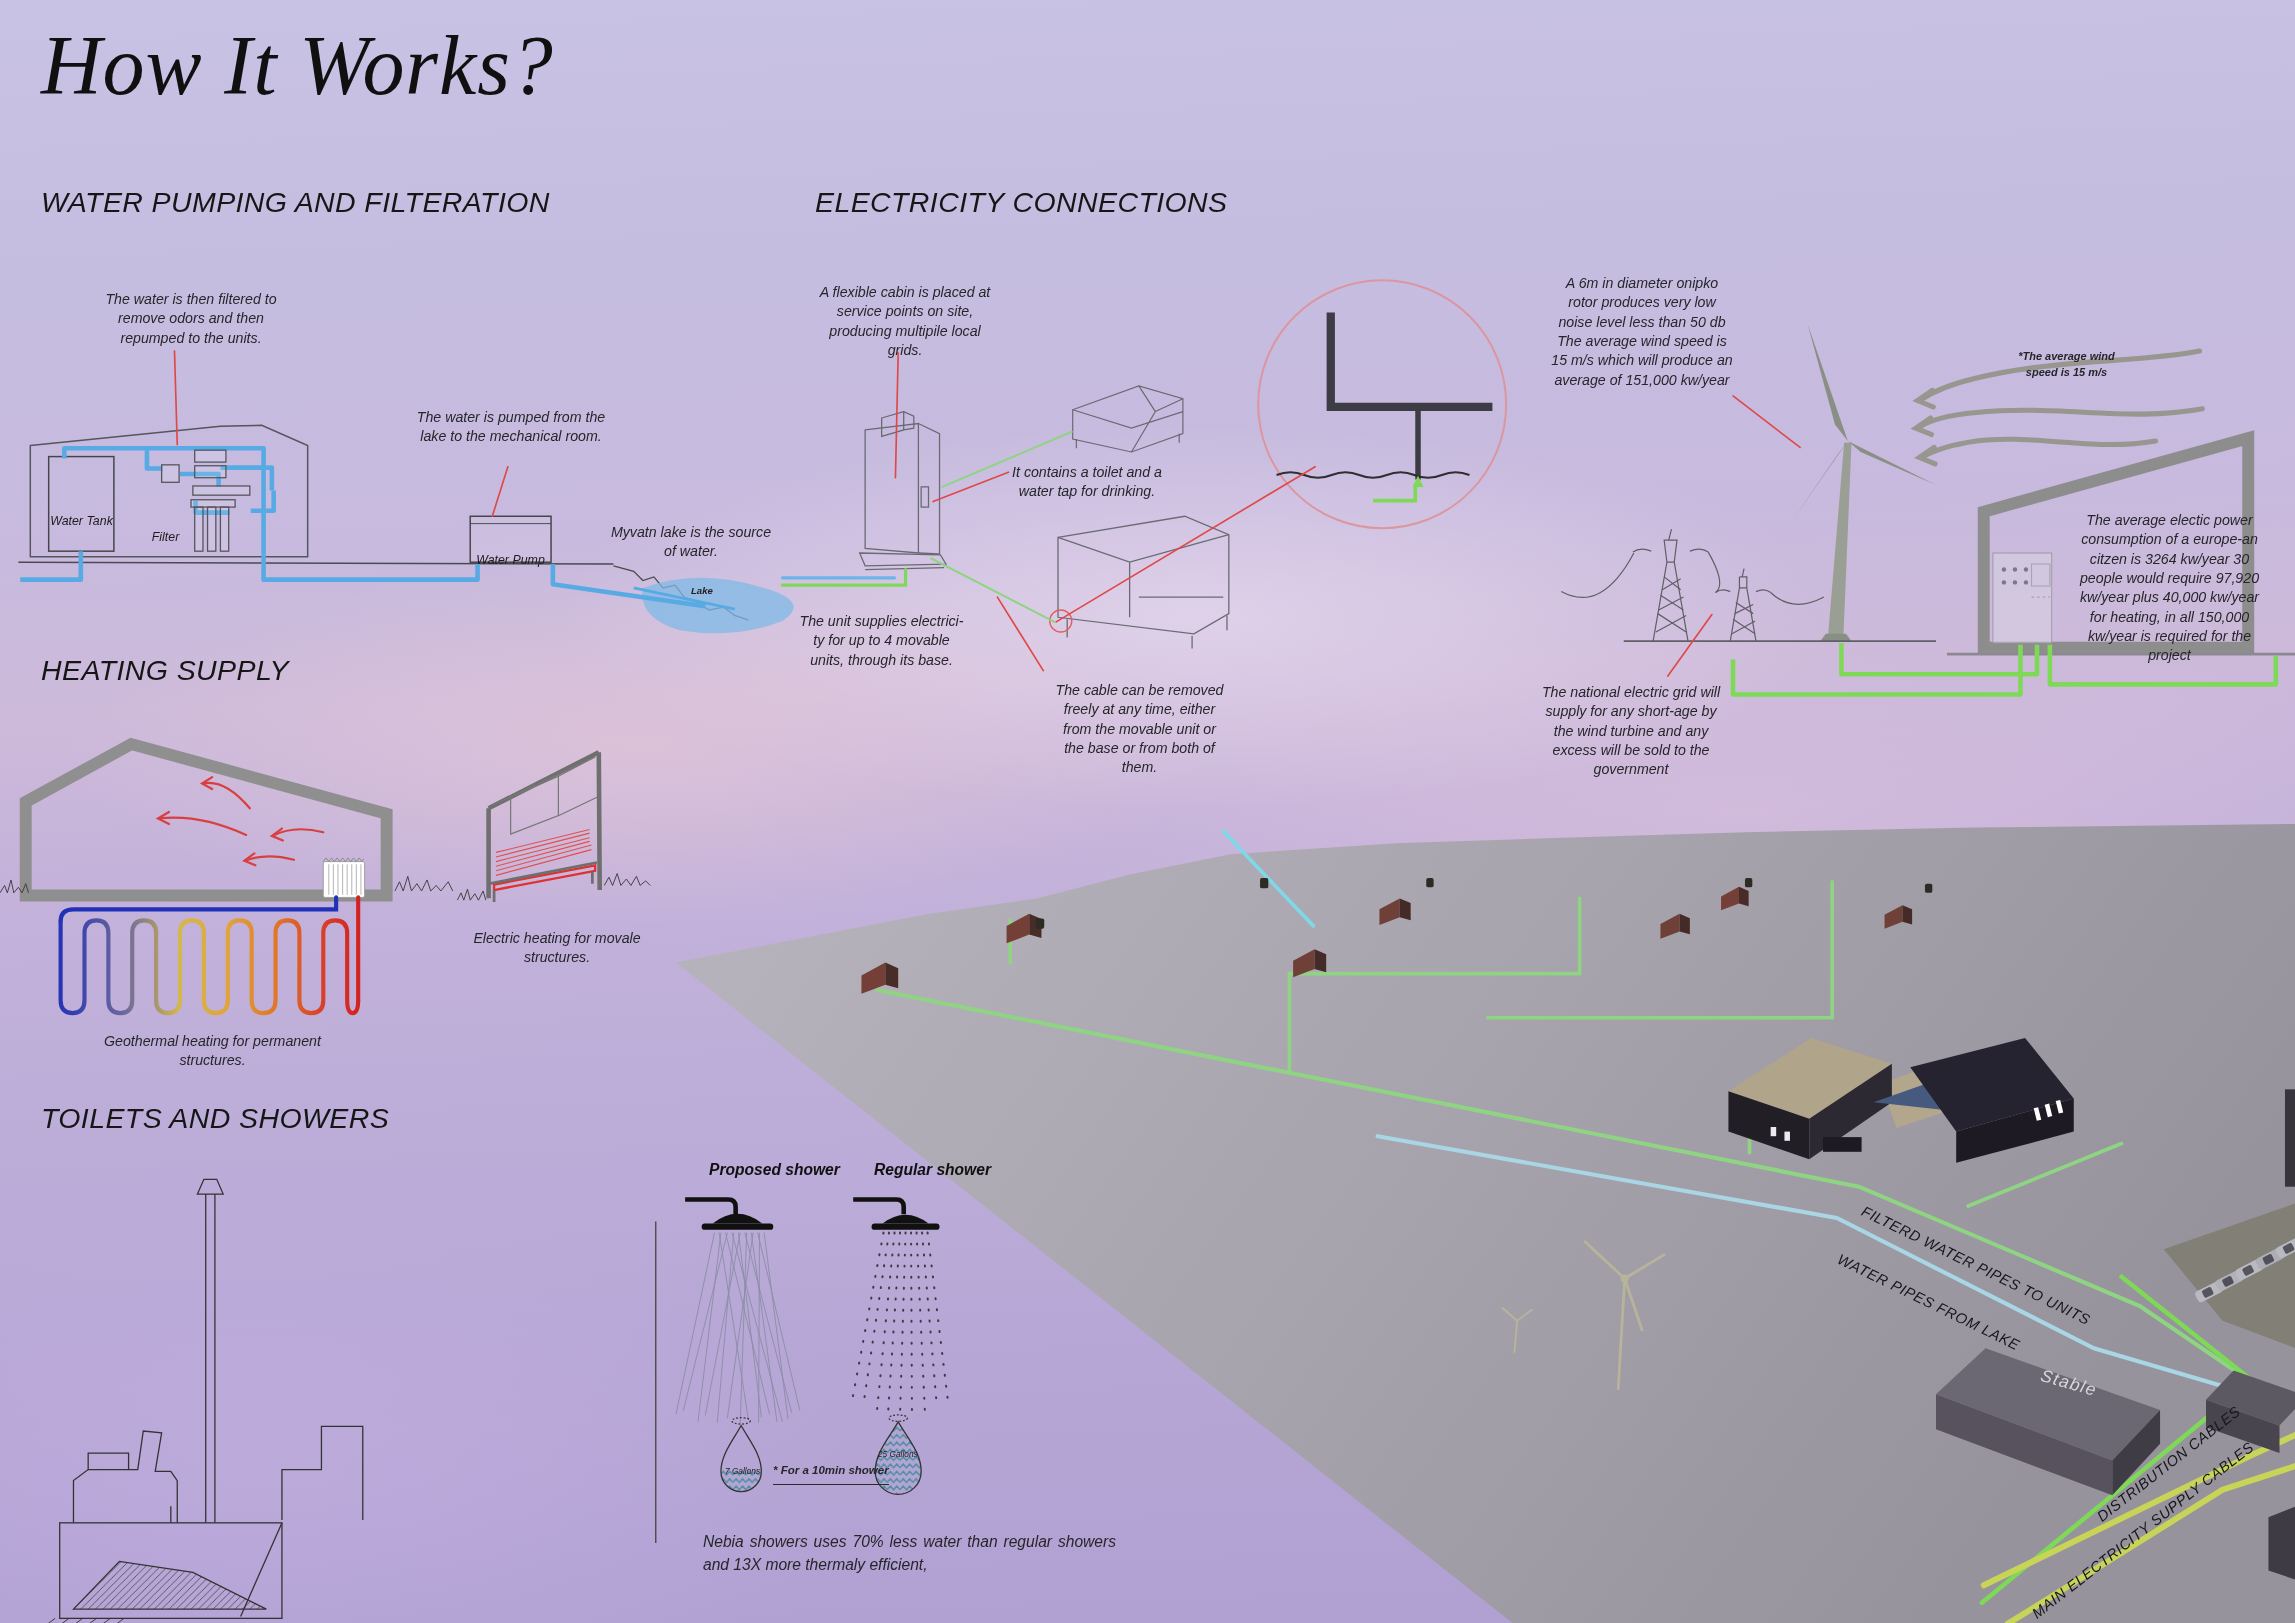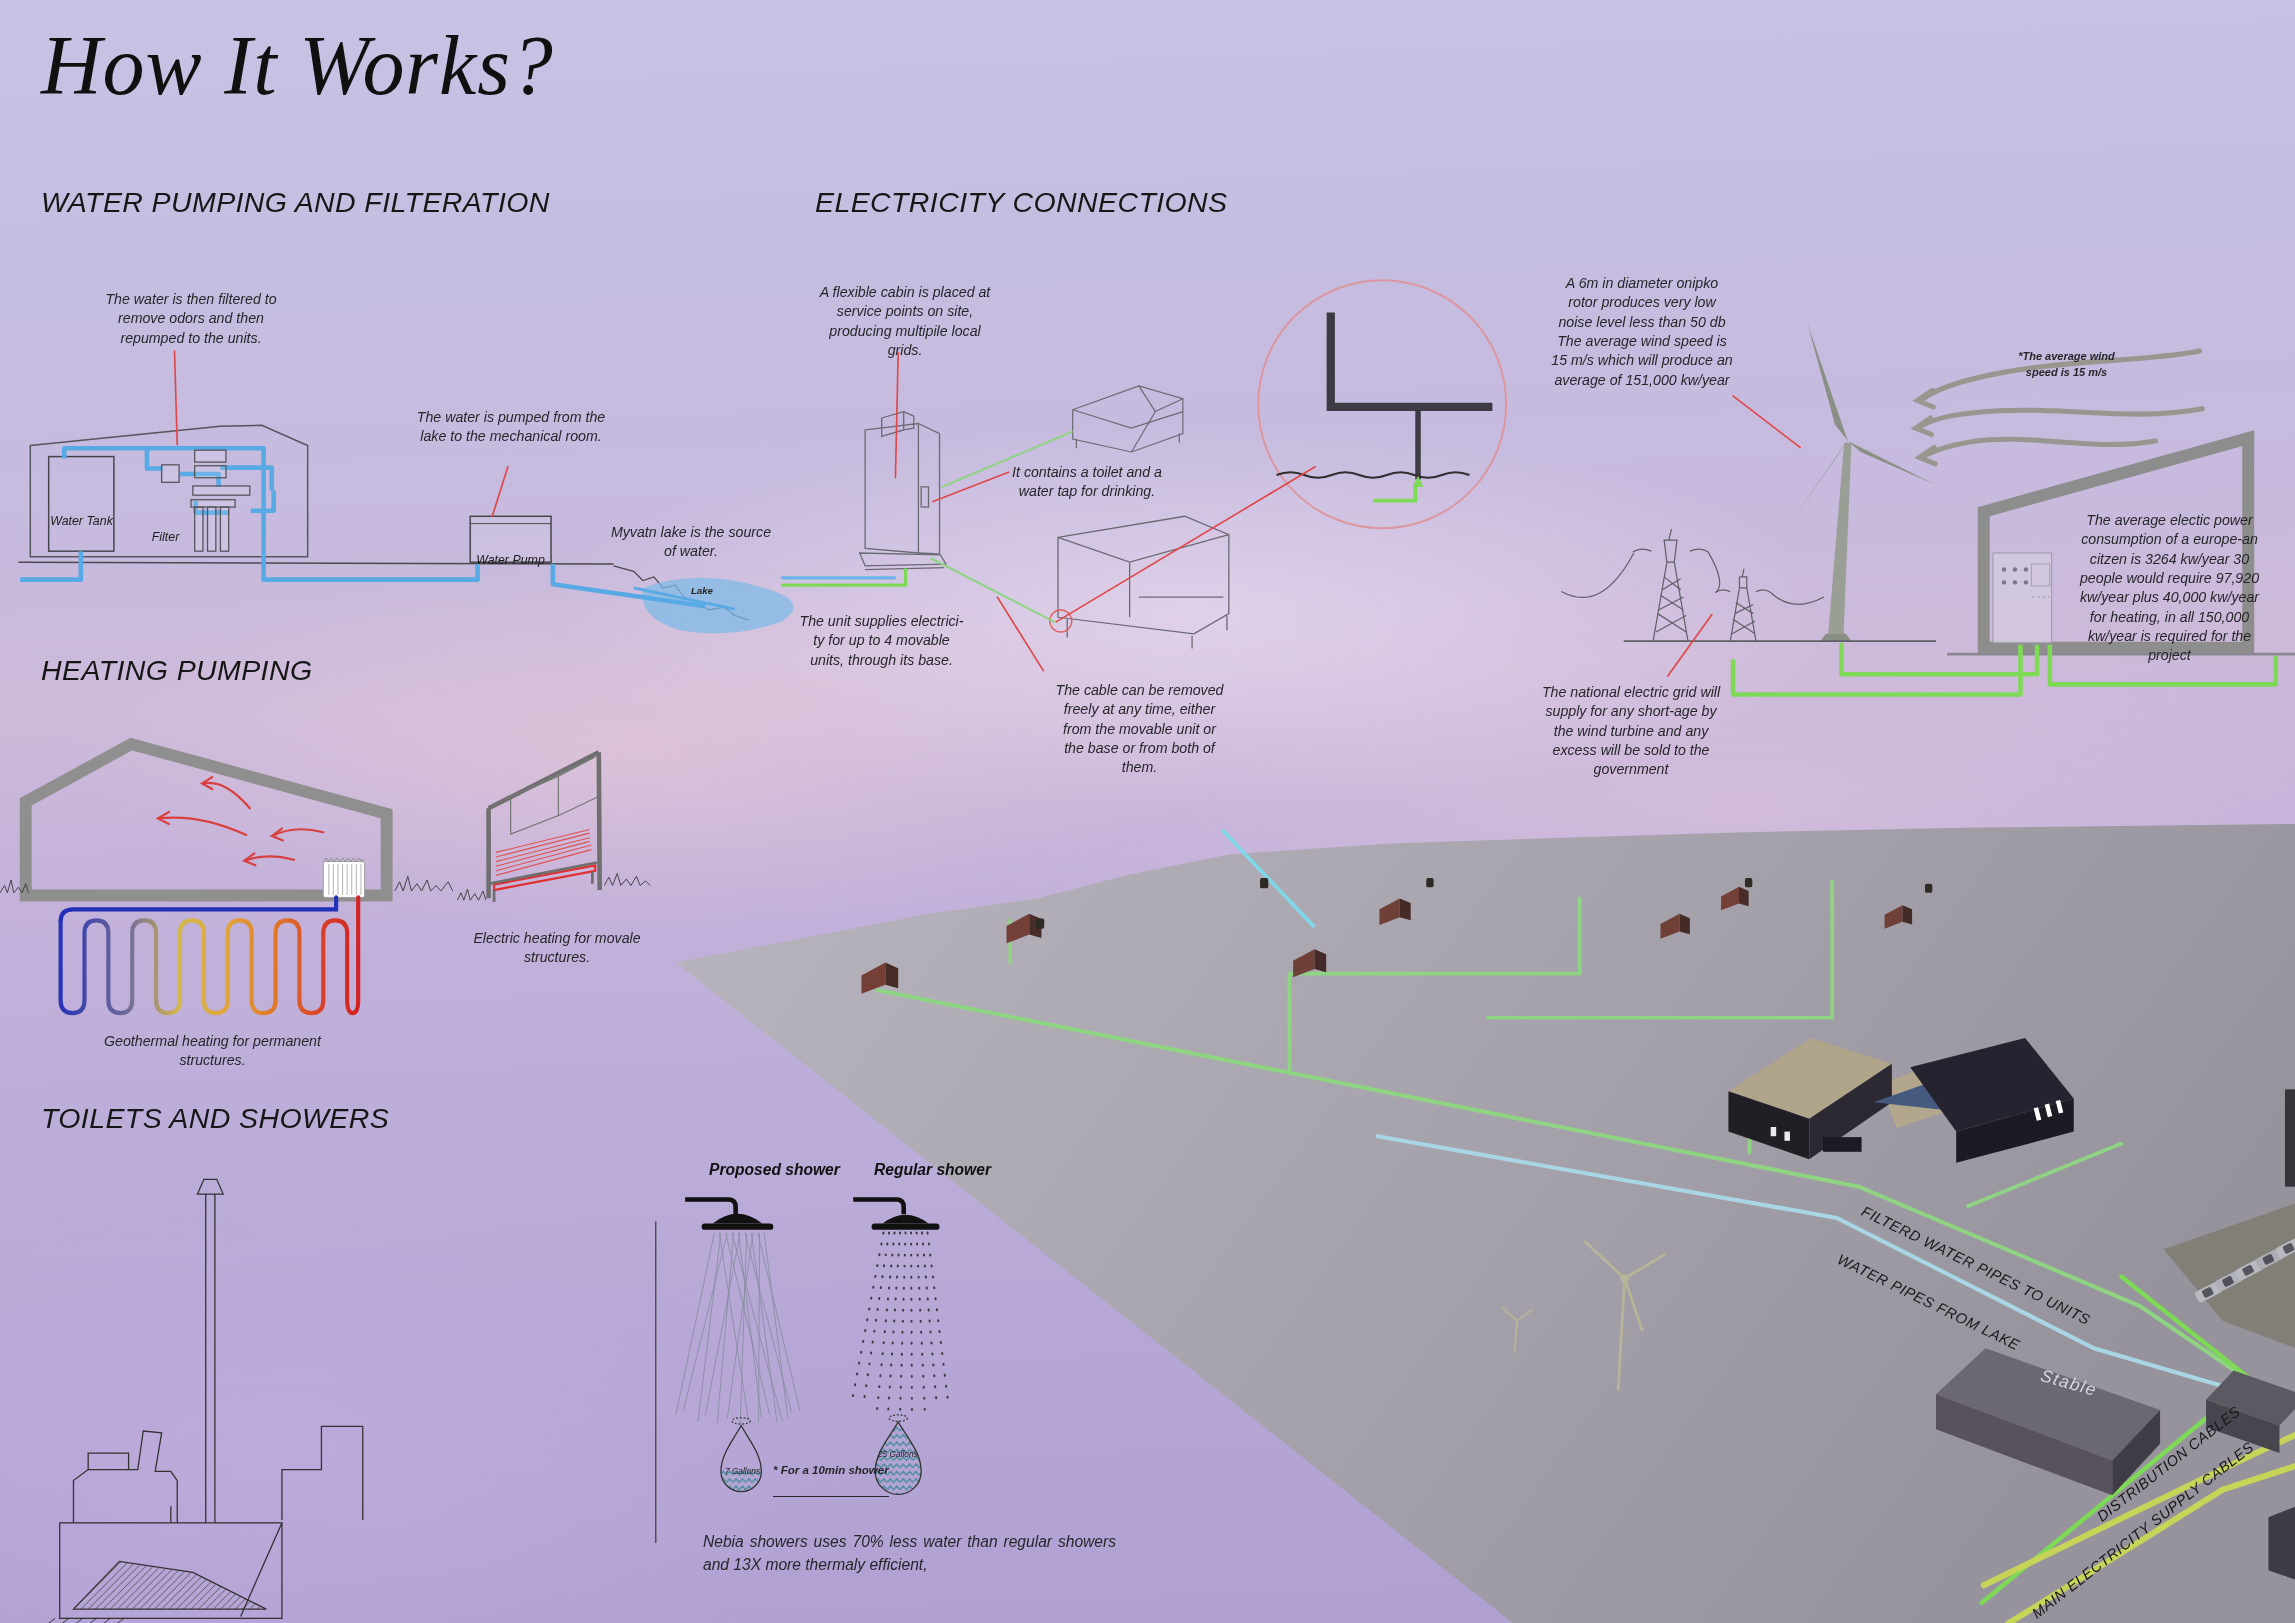--- a/index.html
+++ b/index.html
@@ -14,21 +14,21 @@
   .layer{position:absolute;left:0;top:0;}
   .txt{position:absolute;color:#26262a;}
   .title{font-family:"Liberation Serif","DejaVu Serif",serif;font-size:84px;color:#101010;letter-spacing:0.9px;white-space:nowrap;}
   .heading{font-size:28.5px;letter-spacing:0.4px;color:#161616;white-space:nowrap;}
   .note{font-size:14.2px;line-height:1.36;text-align:center;}
   .para{font-size:15.6px;line-height:1.5;text-align:justify;}
   .small-label{font-size:12.4px;text-align:center;color:#1c1c1c;margin-top:22px;}
   .bold17{font-size:15.6px;font-weight:bold;color:#111;white-space:nowrap;margin-left:40px;}
   .tiny{font-size:8.3px;color:#222;white-space:nowrap;}
   .rot{transform-origin:0 0;white-space:nowrap;font-size:14.7px;letter-spacing:0.6px;color:#17171b;}
-  .underlined{border-bottom:1.8px solid #2a2a2a;padding-bottom:20px;}
+  .underlined{border-bottom:1.8px solid #2a2a2a;padding-bottom:8px;}
 </style>
 </head>
 <body>
 
 <div class="poster">
 
 <svg class="layer" width="2296" height="1624" viewBox="0 0 2500 1768">
   <defs>
     <linearGradient id="terrGrad" x1="900" y1="900" x2="2100" y2="1768" gradientUnits="userSpaceOnUse">
       <stop offset="0" stop-color="#b6b2bb"></stop>
@@ -419,21 +419,21 @@
 
 <div class="txt heading" style="left:41px;top:186px;">WATER PUMPING AND FILTERATION</div>
 <div class="txt note" style="left:90px;top:290px;width:202px;">The water is then filtered to remove odors and then repumped to the units.</div>
 <div class="txt note" style="left:411px;top:408px;width:200px;">The water is pumped from the lake to the mechanical room.</div>
 <div class="txt note" style="left:610px;top:523px;width:162px;">Myvatn lake is the source of water.</div>
 <div class="txt small-label" style="left:49px;top:492px;width:65px;">Water Tank</div>
 <div class="txt small-label" style="left:136px;top:508px;width:59px;">Filter</div>
 <div class="txt small-label" style="left:470px;top:531px;width:81px;">Water Pump</div>
 <div class="txt tiny" style="left:691px;top:585px;font-weight:bold;font-size:9.6px;">Lake</div>
 
-<div class="txt heading" style="left:41px;top:654px;">HEATING PUMPING</div>
+<div class="txt heading" style="left:41px;top:654px;">HEATING SUPPLY</div>
 <div class="txt note" style="left:81px;top:1032px;width:263px;">Geothermal heating for permanent structures.</div>
 <div class="txt note" style="left:457px;top:929px;width:200px;">Electric heating for movale structures.</div>
 
 <div class="txt heading" style="left:41px;top:1102px;">TOILETS AND SHOWERS</div>
 
 <div class="txt bold17" style="left:669px;top:1161px;">Proposed shower</div>
 <div class="txt bold17" style="left:834px;top:1161px;">Regular shower</div>
 <div class="txt tiny" style="left:725px;top:1466px;">7 Gallons</div>
 <div class="txt tiny" style="left:878px;top:1449px;">25 Gallons</div>
 <div class="txt underlined" style="left:773px;top:1464px;font-size:11.5px;font-weight:bold;white-space:nowrap;">* For a 10min shower</div>

